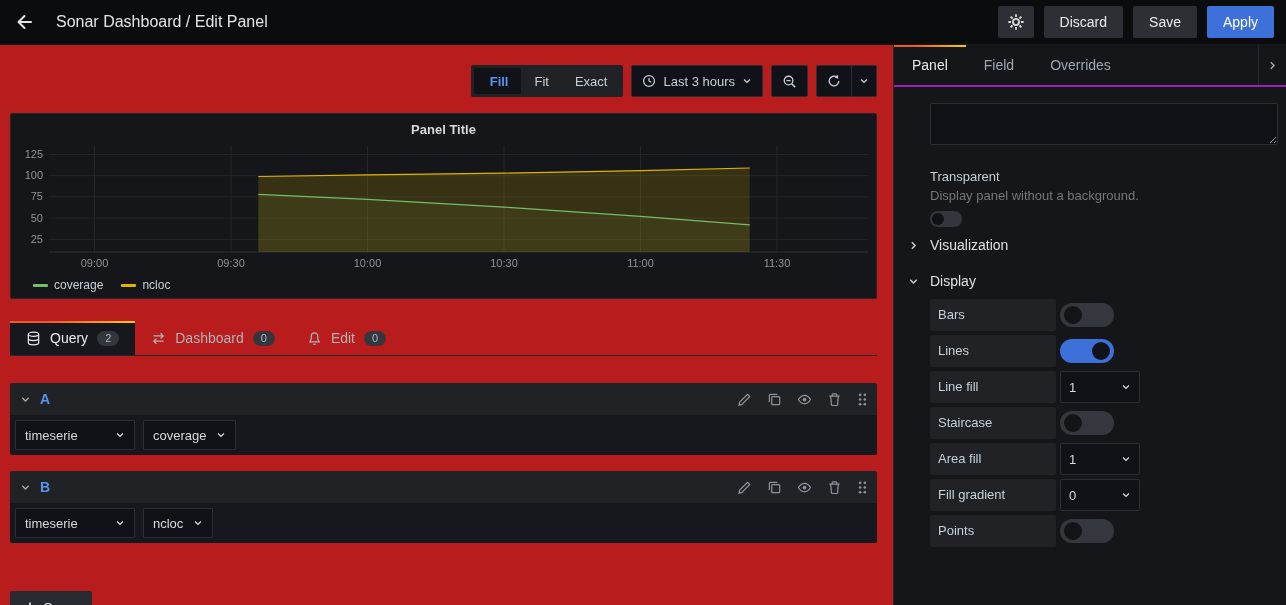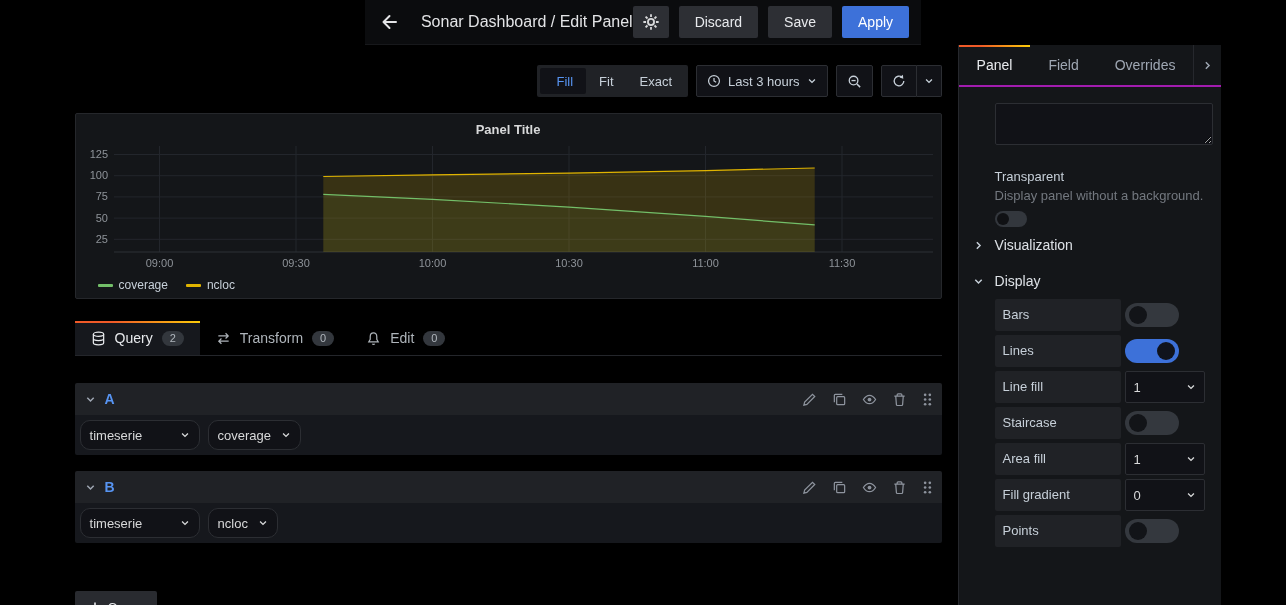--- a/index.html
+++ b/index.html
@@ -1,38 +1,38 @@
 <!DOCTYPE html>
 <html><head>
 <meta charset="utf-8">
 <style>
   * { box-sizing: border-box; }
   html,body { margin:0; padding:0; background:#111217; }
   body { font-family:"Liberation Sans", sans-serif; color:#d8d9da; }
-  .app { width:1286px; height:605px; overflow:hidden; display:flex; flex-direction:column; background:#000000;align-items:center; }
+  .app { width:1286px; height:605px; overflow:hidden; display:flex; flex-direction:column; background:#b91c1c; }
 
   
   .topnav { flex:0 0 45px; height:45px; background:#0b0c0e; display:flex; align-items:center; padding-right:12px; border-bottom:1px solid #17181b; }
   .back-btn { width:48px; height:45px; background:transparent; border:none; color:#e3e4e6; display:flex; align-items:center; justify-content:center; cursor:pointer; }
   .nav-title { font-size:16px; color:#e3e4e6; margin-left:8px; }
   .nav-actions { margin-left:auto; display:flex; align-items:center; gap:10px; }
   .icon-btn { width:36px; height:32px; background:#2d2f34; border:none; border-radius:2px; color:#d8d9da; display:flex; align-items:center; justify-content:center; cursor:pointer; }
   .btn { height:32px; border:none; border-radius:2px; padding:0 16px; font-size:14px; font-family:inherit; cursor:pointer; }
   .btn.gray { background:#2d2f34; color:#e8eaed; }
   .btn.primary { background:#3d71d9; color:#ffffff; }
 
   
   .content { flex:1; display:flex; min-height:0; }
   .editor { flex:0 0 893px; width:893px; display:flex; flex-direction:column; min-height:0; }
 
   
   .toolbar { margin:20px 16px 0 10px; height:32px; display:flex; justify-content:flex-end; align-items:center; gap:8px; }
   .radio-group { display:flex; align-items:stretch; background:#202226; border-radius:2px; padding:3px; height:32px; }
   .radio-item { padding:0 13px; display:flex; align-items:center; font-size:13px; color:#c7d0d9; border-radius:2px; cursor:pointer; }
-  .radio-item.active { background:#111217; color:#5794f2; font-weight:400;padding-left:16px; }
+  .radio-item.active { background:#111217; color:#5794f2; font-weight:700;padding-left:16px; }
   .tool-btn { height:32px; background:#111217; border:1px solid #2c2e33; border-radius:2px; color:#c7d0d9; display:flex; align-items:center; gap:7px; padding:0 10px; font-size:13px; cursor:pointer; font-family:inherit; }
   .refresh-group { display:flex; }
   .refresh-group .tool-btn:first-child { border-radius:2px 0 0 2px; }
   .refresh-group .tool-btn:last-child { border-radius:0 2px 2px 0; border-left:none; padding:0 7px; }
 
   
   .panel-preview { margin:16px 16px 0 10px; height:186px; background:#141619; border:1px solid #25272b; border-radius:2px; display:flex; flex-direction:column; }
   .panel-title { flex:0 0 26px; text-align:center; font-size:13px; font-weight:700; color:#d8d9da; padding-top:8px; }
   .chart-host { flex:1; min-height:0; padding:0 2px; }
   .legend { flex:0 0 26px; display:flex; align-items:center; gap:18px; padding-left:22px; font-size:12px; color:#c7d0d9; }
@@ -49,21 +49,21 @@
 
   
   .query-section { padding:27px 16px 0 10px; flex:1; min-height:0; }
   .query-row { margin-bottom:16px; }
   .qrow-header { height:32px; background:#202226; display:flex; align-items:center; padding:0 10px; border-radius:2px 2px 0 0; cursor:pointer; }
   .qrow-collapse { color:#9fa7b3; display:flex; margin-right:9px; cursor:pointer; }
   .qrow-ref { color:#5794f2; font-size:14px; font-weight:700; }
   .qrow-actions { margin-left:auto; display:flex; align-items:center; gap:15px; color:#8e949e; }
   .qrow-actions > span { display:flex; cursor:pointer; }
   .qrow-body { background:#16181d; padding:5px; display:flex; gap:8px; border-radius:0 0 2px 2px; }
-  .gf-select { height:30px; background:#111217; border:1px solid #2c2e33; border-radius:10px; color:#d8d9da; font-size:13px; display:flex; align-items:center; justify-content:space-between; gap:10px; padding:0 9px; min-width:120px; cursor:pointer; }
+  .gf-select { height:30px; background:#111217; border:1px solid #2c2e33; border-radius:1px; color:#d8d9da; font-size:13px; display:flex; align-items:center; justify-content:space-between; gap:10px; padding:0 9px; min-width:120px; cursor:pointer; }
   .gf-select.metric { min-width:0; }
   .add-query-btn { margin-top:32px; height:32px; background:#292b30; color:#e8eaed; border:none; border-radius:2px; padding:0 14px; font-size:13px; display:inline-flex; align-items:center; gap:7px; cursor:pointer; font-family:inherit; }
 
   
   .options { flex:1; background:#141619; border-left:1px solid #26282d; display:flex; flex-direction:column; min-width:0; }
   .options-tabs { flex:0 0 42px; display:flex; align-items:stretch; border-bottom:2px solid #a21caf; }
   .opt-tab { position:relative; display:flex; align-items:center; padding:0 18px; font-size:14px; color:#9fa7b3; cursor:pointer; }
   .opt-tab.active { color:#e8eaed; }
   .opt-tab.active::before { content:""; position:absolute; top:0; left:0; right:0; height:2px; background:linear-gradient(90deg,#f05a28 30%,#fbca0a 99%); }
   .collapse-btn { margin-left:auto; width:28px; border-left:1px solid #26282d; display:flex; align-items:center; justify-content:center; color:#9fa7b3; cursor:pointer; background:transparent; border-top:none; border-right:none; border-bottom:none; }
@@ -225,21 +225,21 @@
           </span>
           <span>Query</span>
           <span class="badge">2</span>
         </div>
         <div class="tab">
           <span class="ticon">
             <svg width="15" height="15" viewBox="0 0 16 16">
                 <path d="M2.5 5.2h10.5m-2.8-2.8 2.8 2.8-2.8 2.8M13.5 10.8H3m2.8-2.8L3 10.8l2.8 2.8" fill="none" stroke="currentColor" stroke-width="1.3"></path>
               </svg>
           </span>
-          <span>Transform</span>
+          <span>Dashboard</span>
           <span class="badge">0</span>
         </div>
         <div class="tab">
           <span class="ticon">
             <svg width="15" height="15" viewBox="0 0 16 16">
                 <path d="M8 2C5.8 2 4.5 3.8 4.5 6v3L3 11.5h10L11.5 9V6C11.5 3.8 10.2 2 8 2z" fill="none" stroke="currentColor" stroke-width="1.3"></path>
                 <path d="M6.8 13.5a1.3 1.3 0 0 0 2.4 0" fill="none" stroke="currentColor" stroke-width="1.3"></path>
               </svg>
           </span>
           <span>Edit</span>

